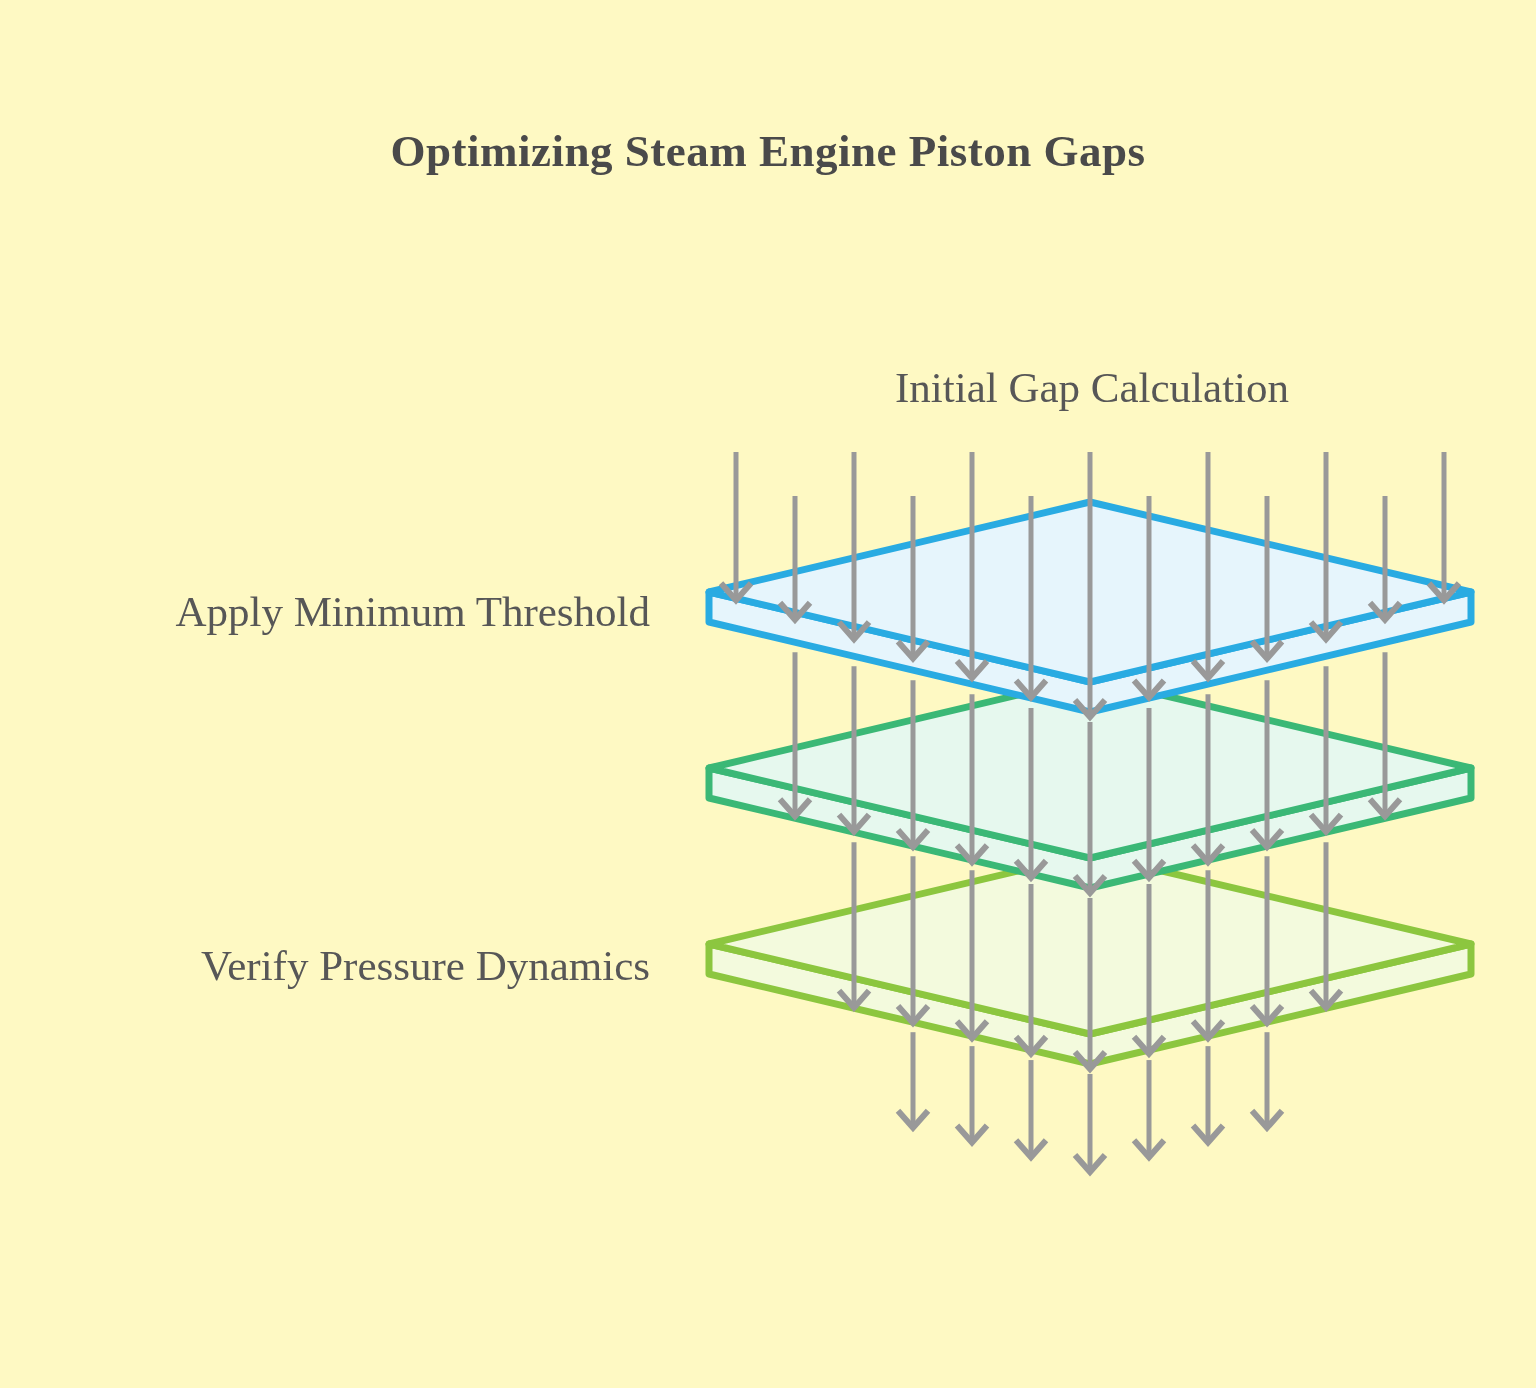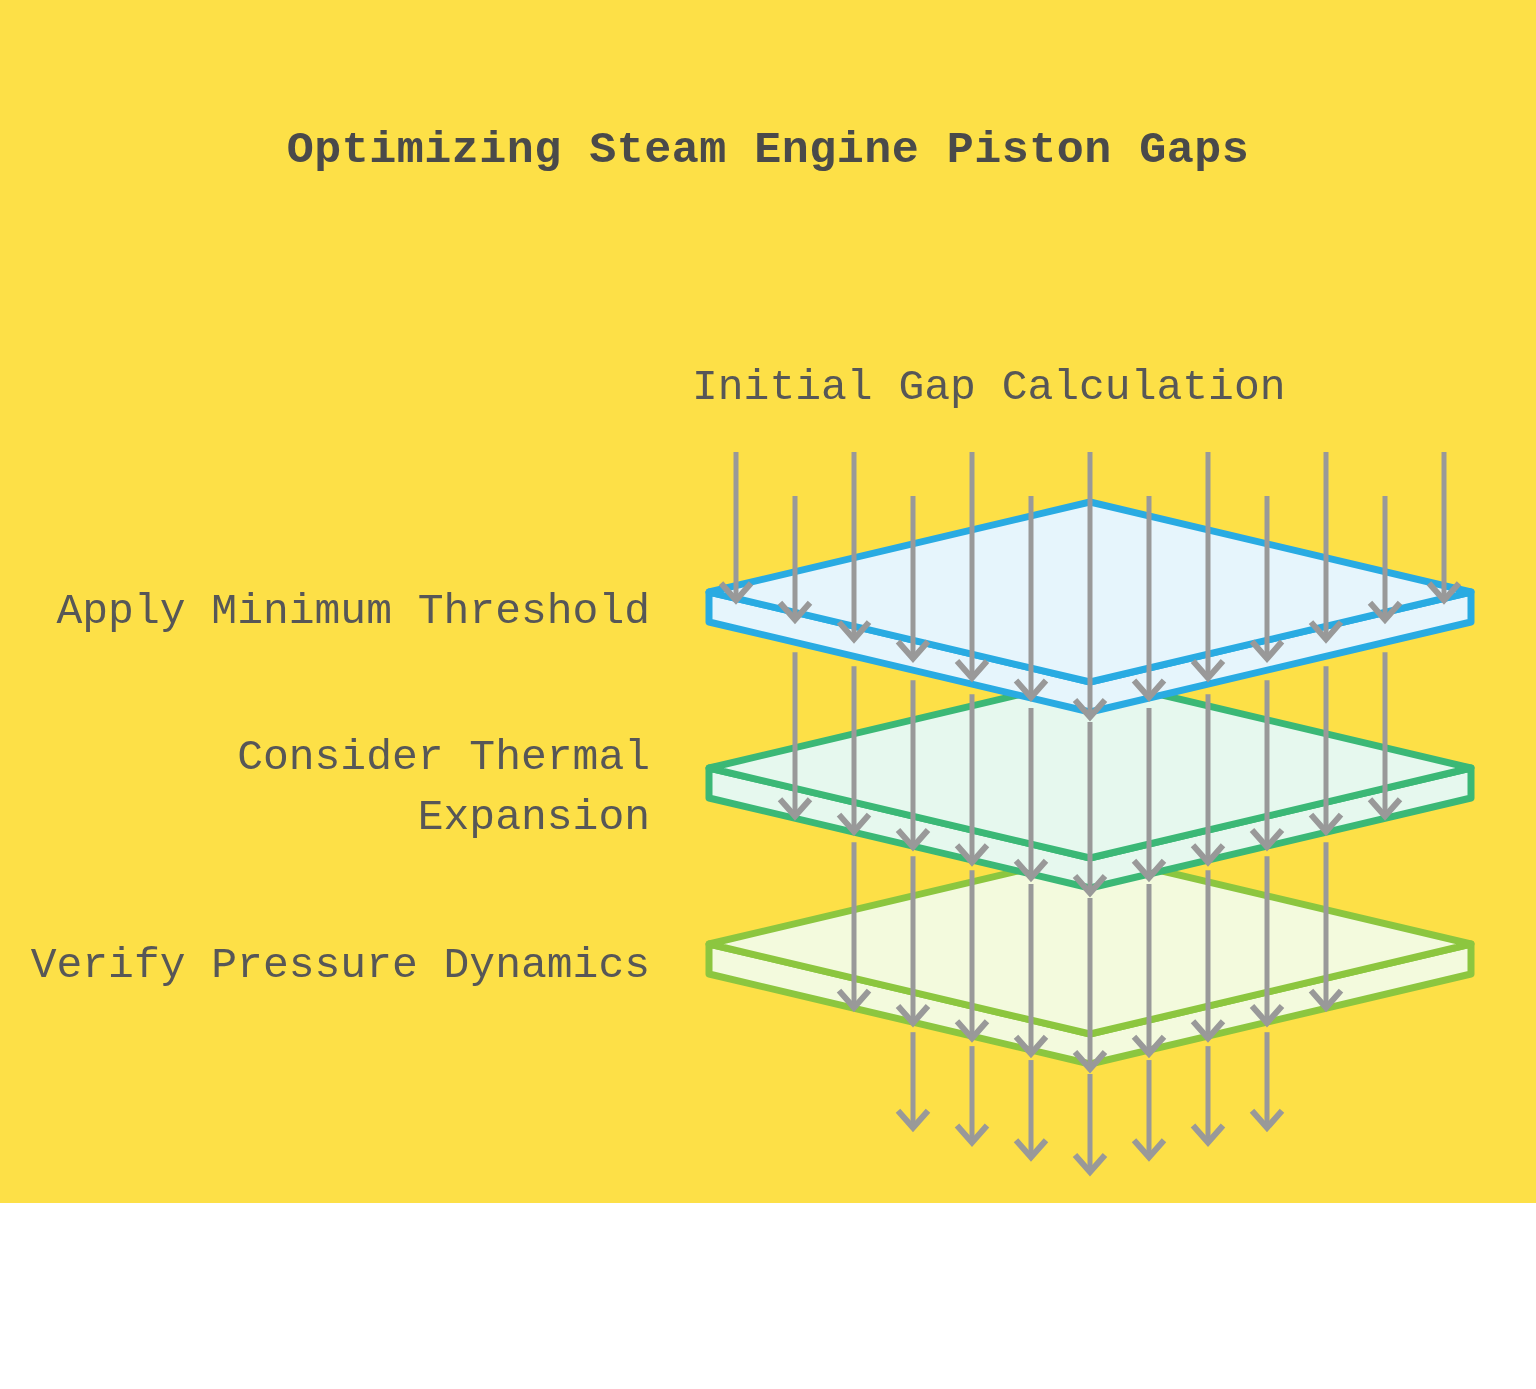--- a/index.html
+++ b/index.html
@@ -1,37 +1,37 @@
 <!DOCTYPE html>
 <html><head>
 <meta charset="utf-8">
 <style>
   html,body{margin:0;padding:0;background:#ffffff;}
   .canvas{
     position:relative;
-    width:1536px;height:1203px;
-    background:#fde047;
+    width:1536px;height:1388px;
+    background:#fef9c3;
     overflow:hidden;
-    font-family:Liberation Mono, monospace;
+    font-family:Liberation Serif, serif;
   }
   #scene{position:absolute;left:0;top:0;}
   .title{
     position:absolute;
     left:0;top:125px;width:1536px;
     margin:0;
     text-align:center;
     font-size:45px;
     font-weight:700;
     color:#4a4a4a;
     letter-spacing:0.5px;
   }
   .flow-label{
     position:absolute;
     left:692px;width:800px;
-    text-align:left;
+    text-align:center;
     font-size:43px;
     font-weight:400;
     color:#575757;
     line-height:52px;
   }
   .lbl-input{top:362px;}
   .lbl-output{top:1218px;}
   .left-label{
     position:absolute;
     right:886px;
@@ -152,17 +152,16 @@
         <path d="M 1252 1110.75 L 1267 1127.75 L 1282 1110.75" fill="none" stroke="#999999" stroke-width="6"></path>
       </g>
     </svg>
 
   <h1 class="title">Optimizing Steam Engine Piston Gaps</h1>
 
   <div class="flow-label lbl-input">Initial Gap Calculation</div>
 
   <div class="left-label lbl-layer1">Apply Minimum Threshold</div>
 
-  <div class="left-label lbl-layer2">Consider Thermal Expansion</div>
 
   <div class="left-label lbl-layer3">Verify Pressure Dynamics</div>
 
 </div>
 
 </body></html>

